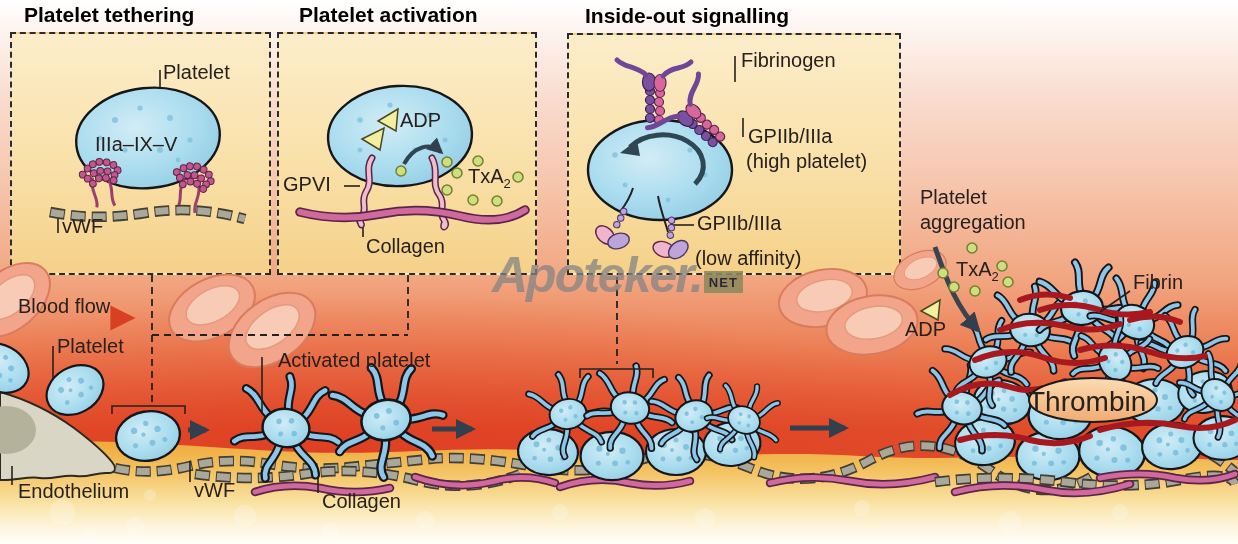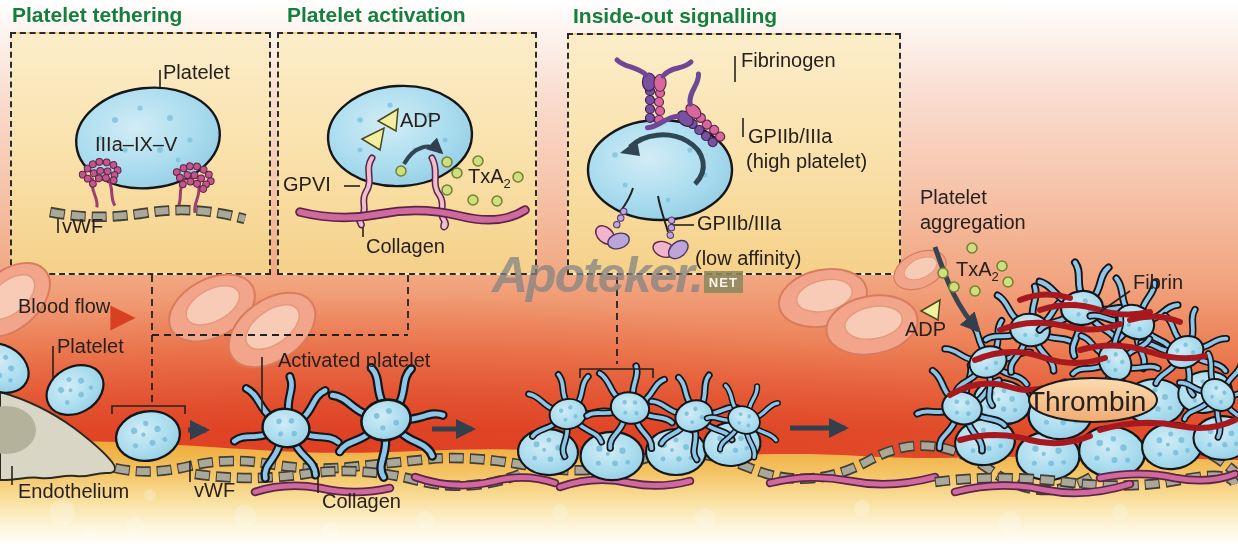--- a/index.html
+++ b/index.html
@@ -9,26 +9,26 @@
   .bg-deep{position:absolute;inset:0;z-index:0;
     background:radial-gradient(900px 250px at 30% 86%,rgba(220,50,25,.50),rgba(220,50,25,0) 70%),
                radial-gradient(700px 220px at 78% 90%,rgba(226,70,40,.30),rgba(226,70,40,0) 70%);}
   .panel{position:absolute;z-index:1;border:2px dashed #2b2b2b;
     background:linear-gradient(180deg,#fcedca 0%,#f9e0a8 55%,#f5d189 100%);}
   .p1{left:10px;top:32px;width:257px;height:239px;}
   .p2{left:277px;top:32px;width:256px;height:239px;}
   .p3{left:567px;top:33px;width:330px;height:238px;}
   svg.art{position:absolute;left:0;top:0;z-index:2;pointer-events:none;}
   .lbl{position:absolute;z-index:4;color:#27211e;font-size:20px;line-height:1.05;white-space:nowrap;}
-  .lbl.title{font-weight:700;font-size:21px;color:#15803d;}
+  .lbl.title{font-weight:700;font-size:21px;color:#000000;margin-left:12px;}
   .lbl .sub{font-size:13px;vertical-align:-5px;}
   .lbl.thr{font-size:28px;width:130px;text-align:left;}
   .watermark{position:absolute;left:492px;top:246px;z-index:3;opacity:.88;white-space:nowrap;}
   .wm-main{font-weight:800;font-size:50px;letter-spacing:-2px;color:rgba(132,132,132,.85);font-style:italic;}
-  .wm-box{display:inline-block;background:#8e895e;color:#ffffff;font-weight:700;font-size:13px;
+  .wm-box{display:inline-block;background:#8e895e;color:#0f172a;font-weight:700;font-size:13px;
     letter-spacing:1px;padding:4px 5px 3px 5px;margin-left:2px;position:relative;top:-5px;}
 </style>
 </head>
 <body>
 
 <div class="stage">
   <div class="bg"></div>
   <div class="bg-deep"></div>
 
   <div class="panel p1"></div>

